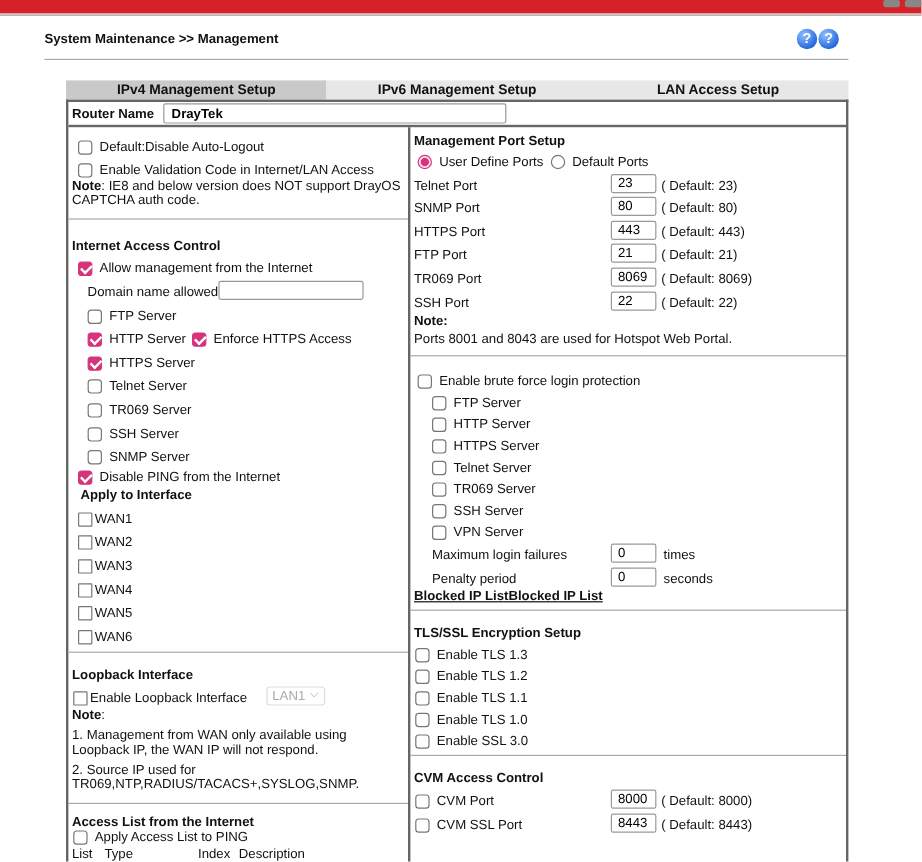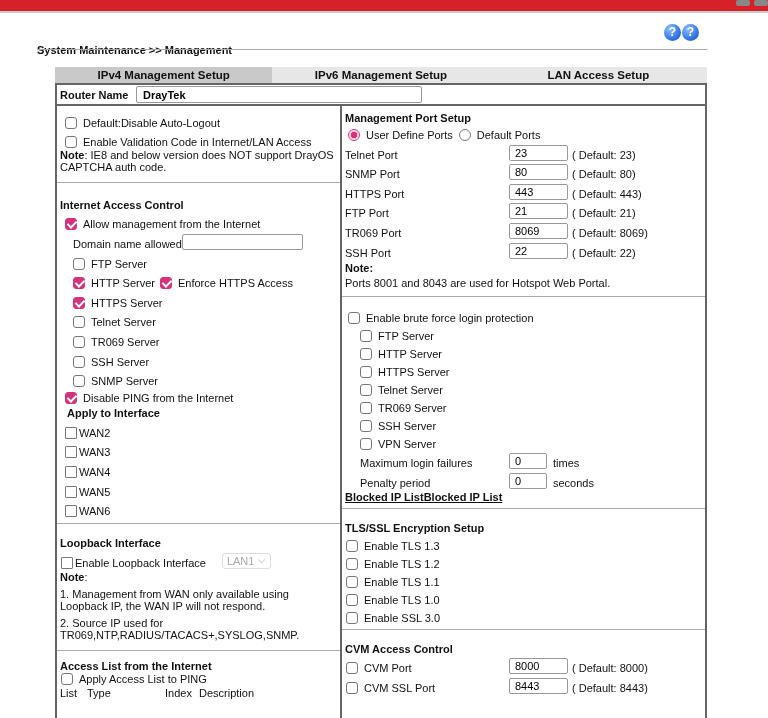--- a/index.html
+++ b/index.html
@@ -5,21 +5,21 @@
   * { box-sizing: border-box; }
   html, body { margin: 0; padding: 0; }
   body {
     width: 768px; height: 718px; overflow: hidden; background: #fff;
     font-family: "Liberation Sans", sans-serif; font-size: 11px; color: #111;
     position: relative;
   }
   .topbar { position: absolute; left: 0; top: 0; width: 768px; height: 13px; background: #d62128; border-bottom: 2px solid #c9c9c9; }
   .topbar .tb-icons { position: absolute; right: 0; top: 0; display: flex; gap: 4px; }
   .topbar .tb-icons span { display: inline-block; width: 14px; height: 6px; background: #888; border-radius: 2px; }
-  .crumb { position: absolute; left: 37px; top: 44px; font-weight: bold; font-size: 11px; text-align: center; }
+  .crumb { position: absolute; left: 37px; top: 27px; font-weight: bold; font-size: 11px; text-align: center; }
   .help { position: absolute; top: 24px; display: inline-block; width: 17px; height: 17px; border-radius: 50%;
     background: radial-gradient(circle at 35% 30%, #8fc1ff, #2f6fe0 65%, #1c4fb8);
     color: #fff; font-weight: bold; font-size: 12px; text-align: center; line-height: 17px; cursor: pointer; }
   .crumb-line { position: absolute; left: 37px; top: 49px; width: 670px; height: 1px; background: #aaa; }
 
   .tabs { position: absolute; left: 55px; top: 67px; width: 652px; height: 16px; display: flex; }
   .tab { flex: 1; text-align: center; font-weight: bold; font-size: 11.5px; line-height: 16px; background: #e7e7e7; cursor: pointer; }
   .tab.active { background: #c9c9c9; }
 
   .frame { position: absolute; left: 55px; top: 83px; width: 652px; height: 640px; border: 2px solid #666; border-bottom: none; }
@@ -38,21 +38,21 @@
   .cb { width: 12px; height: 12px; border: 1px solid #777; border-radius: 3px; margin-right: 6px; display: inline-block; flex: 0 0 auto; background: #fff; position: relative; cursor: pointer; }
   .cb.on { background: #d6337d; border-color: #d6337d; }
   .cb.on::after { content: ""; position: absolute; left: 3px; top: 0px; width: 4px; height: 7px; border: solid #fff; border-width: 0 2px 2px 0; transform: rotate(45deg); }
   .cb.sq { border-radius: 1px; margin-right: 2px; }
   .radio { width: 12px; height: 12px; border: 1px solid #777; border-radius: 50%; display: inline-block; margin-right: 6px; position: relative; cursor: pointer; }
   .radio.on { border-color: #d6337d; background: radial-gradient(circle, #d6337d 45%, #f4c6d9 50%, #fff 75%); }
   .hr { height: 1px; background: #aaa; margin: 6px 0; }
   .note { line-height: 12px; padding: 1px 3px; }
   .txt-in { height: 16px; border: 1px solid #999; border-radius: 2px; font: inherit; font-size: 11px; padding: 0 5px; }
   .port-lbl { width: 167px; padding-left: 3px; }
-  .port-in { width: 59px; margin-right: 4px; }
+  .port-in { width: 38px; margin-right: 4px; }
   .sel { display: inline-block; height: 16px; border: 1px solid #999; border-radius: 3px; position: relative; background: #fff; cursor: pointer; }
   .sel::after { content: "\2335"; position: absolute; right: 5px; top: -1px; font-size: 10px; }
   .sel.dis { color: #aaa; border-color: #ddd; padding: 0 16px 0 4px; line-height: 14px; }
   .sel.dis::after { color: #aaa; }
   .link { font-weight: bold; text-decoration: underline; cursor: pointer; padding-left: 3px; }
 </style>
 </head>
 <body>
 
 <div class="topbar">
@@ -133,20 +133,24 @@
         <span class="cb"></span>
         <span>SNMP Server</span>
       </div>
       <div class="row ind1" style="height:17px">
         <span class="cb on"></span>
         <span>Disable PING from the Internet</span>
       </div>
       <div class="row sec-title" style="padding-left:10px;height:15px">Apply to Interface</div>
       <div class="row ind1">
           <span class="cb sq"></span>
+          <span>WAN1</span>
+        </div>
+      <div class="row ind1">
+          <span class="cb sq"></span>
           <span>WAN2</span>
         </div>
       <div class="row ind1">
           <span class="cb sq"></span>
           <span>WAN3</span>
         </div>
       <div class="row ind1">
           <span class="cb sq"></span>
           <span>WAN4</span>
         </div>

